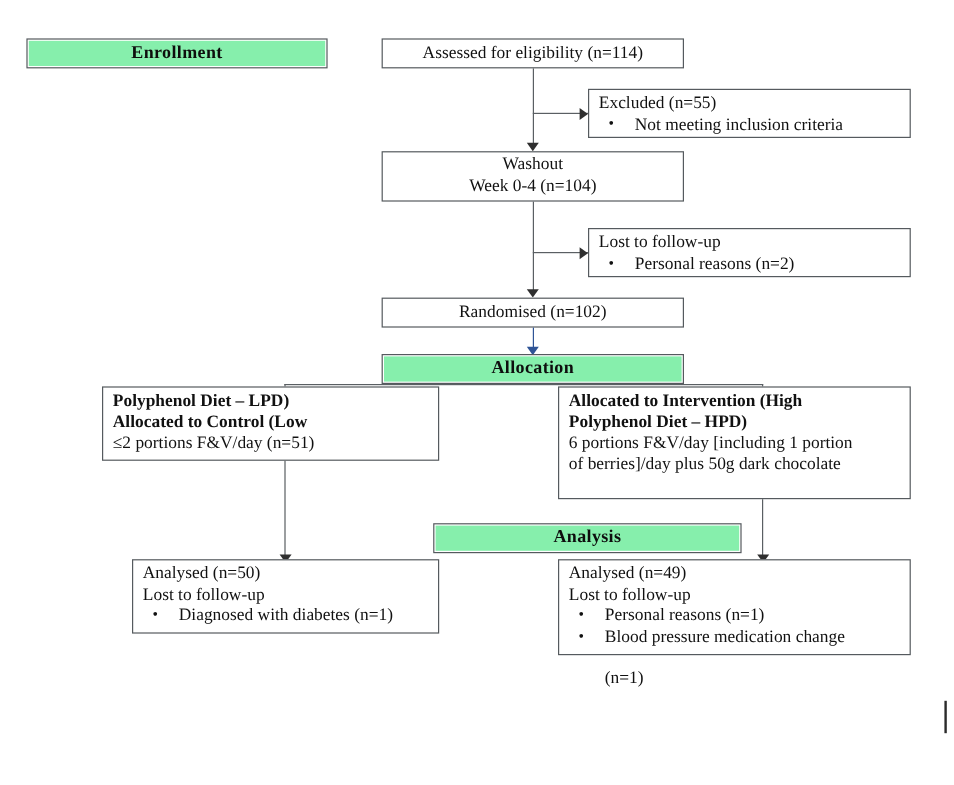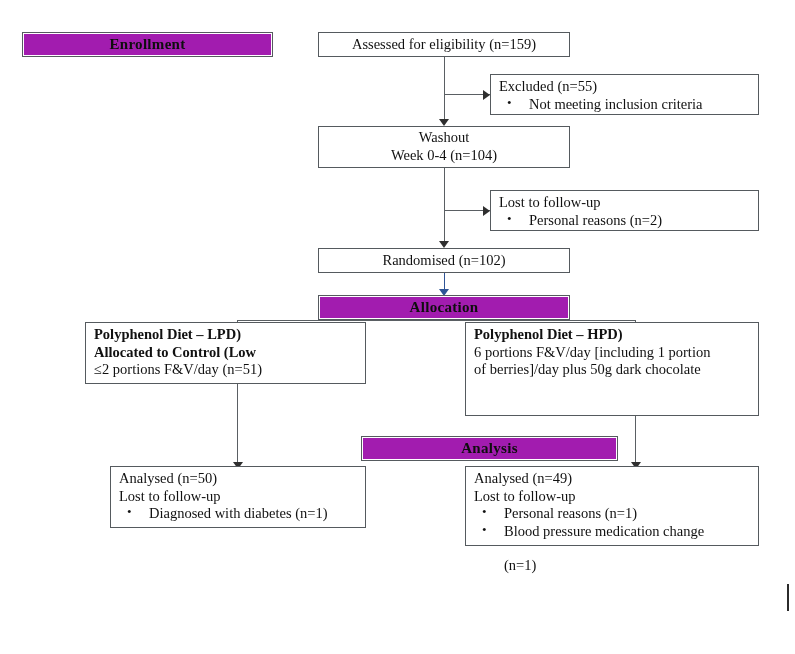--- a/index.html
+++ b/index.html
@@ -27,21 +27,21 @@
   .banner{
     position:absolute;
     box-sizing:border-box;
     border:1.4px solid #555a5e;
     background:#ffffff;
     display:flex;align-items:center;justify-content:center;
     padding:1px;
   }
   .banner .fill{
     width:100%;height:100%;
-    background:#a21caf;
+    background:#86efac;
     display:flex;align-items:center;justify-content:center;
     font-weight:bold;
     font-size:15px;
     letter-spacing:.3px;
     color:#0e0e0e;
   }
 
   .hd{font-weight:bold;display:block;}
   .ln{display:block;}
 
@@ -81,21 +81,21 @@
 </head>
 <body>
 
 <div class="canvas">
 
   <div class="banner" style="left:22px;top:32px;width:251px;height:25px;">
     <div class="fill">Enrollment</div>
   </div>
 
   <div class="box center" style="left:318px;top:32px;width:252px;height:25px;">
-    <span class="ln">Assessed for eligibility (n=159)</span>
+    <span class="ln">Assessed for eligibility (n=114)</span>
   </div>
 
   <div class="vline" style="left:443.5px;top:57px;height:64px;"></div>
   <div class="arrow-d" style="left:439px;top:119px;"></div>
 
   <div class="hline" style="left:444px;top:94px;width:46px;"></div>
   <div class="arrow-r" style="left:483px;top:90px;"></div>
 
   <div class="box left" style="left:490px;top:74px;width:269px;height:41px;">
     <span class="ln">Excluded (n=55)</span>
@@ -143,20 +143,21 @@
   <div class="vline" style="left:237px;top:320px;height:8px;"></div>
   <div class="vline" style="left:635px;top:320px;height:8px;"></div>
 
   <div class="box left" style="left:85px;top:322px;width:281px;height:62px;">
     <span class="hd">Polyphenol Diet – LPD)</span>
     <span class="hd">Allocated to Control (Low</span>
     <span class="ln">≤2 portions F&amp;V/day (n=51)</span>
   </div>
 
   <div class="box left" style="left:465px;top:322px;width:294px;height:94px;">
+    <span class="hd">Allocated to Intervention (High</span>
     <span class="hd">Polyphenol Diet – HPD)</span>
     <span class="ln">6 portions F&amp;V/day [including 1 portion</span>
     <span class="ln">of berries]/day plus 50g dark chocolate</span>
   </div>
 
   <div class="vline" style="left:237px;top:384px;height:80px;"></div>
   <div class="arrow-d" style="left:232.5px;top:462px;"></div>
 
   <div class="vline" style="left:635px;top:416px;height:48px;"></div>
   <div class="arrow-d" style="left:630.5px;top:462px;"></div>

